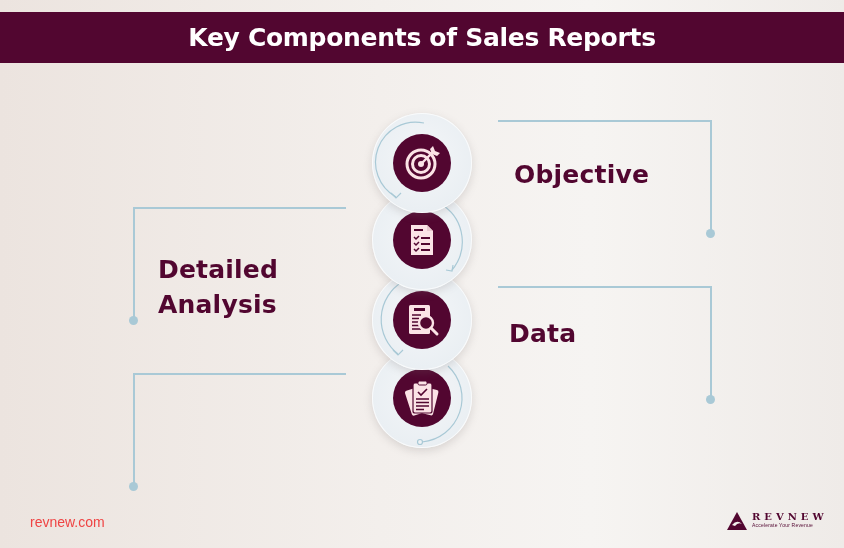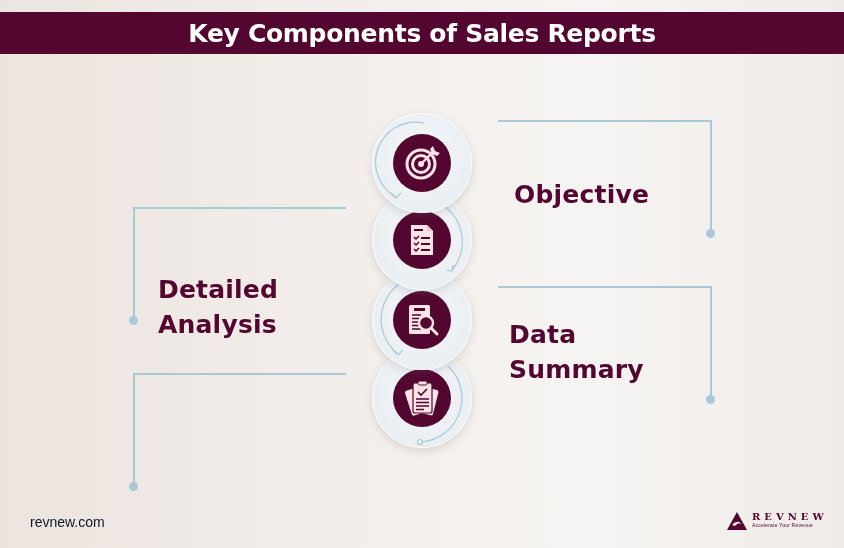--- a/index.html
+++ b/index.html
@@ -1,31 +1,31 @@
 <!DOCTYPE html>
 <html><head>
 <meta charset="utf-8">
 <style>
   html,body{margin:0;padding:0;}
   body{width:844px;height:548px;position:relative;overflow:hidden;
     background:linear-gradient(90deg,#ece4df 0%,#f3efec 45%,#f6f4f2 70%,#efebe8 100%);
     font-family:"Liberation Sans",sans-serif;}
-  .titlebar{position:absolute;left:0;top:12px;width:844px;height:42px;background:#520630;
+  .titlebar{position:absolute;left:0;top:12px;width:844px;height:51px;background:#520630;
     display:flex;align-items:center;justify-content:center;}
   .titlebar span{color:#fff;font-family:"DejaVu Sans",sans-serif;font-size:25px;font-weight:bold;letter-spacing:-0.3px;}
-  .label{position:absolute;color:#520630;font-family:"DejaVu Sans",sans-serif;font-size:25px;font-weight:bold;line-height:35px;letter-spacing:0.2px;margin-top:20px;}
+  .label{position:absolute;color:#520630;font-family:"DejaVu Sans",sans-serif;font-size:25px;font-weight:bold;line-height:35px;letter-spacing:0.2px;}
   .line{position:absolute;background:#a9c9d6;}
   .dot{position:absolute;width:9px;height:9px;border-radius:50%;background:#a9c9d6;}
   .ring{position:absolute;width:100px;height:100px;border-radius:50%;
     background:radial-gradient(circle at 50% 45%,#f4f6f8 0%,#eaeff3 70%,#e1e7ec 100%);
     box-shadow:0 3px 8px rgba(120,110,110,0.22), inset 0 0 0 1px rgba(255,255,255,0.7);}
   .core{position:absolute;left:21px;top:21px;width:58px;height:58px;border-radius:50%;background:#520630;
     display:flex;align-items:center;justify-content:center;}
   .ring svg.arc{position:absolute;left:0;top:0;}
-  .footer-url{position:absolute;left:30px;top:514px;font-size:14px;color:#0f172a;font-family:"Liberation Sans",sans-serif;}
+  .footer-url{position:absolute;left:30px;top:514px;font-size:14px;color:#ef4444;font-family:"Liberation Sans",sans-serif;}
   .logo{position:absolute;left:726px;top:511px;display:flex;align-items:flex-start;}
   .logo .name{font-family:"DejaVu Serif",serif;font-size:10px;color:#520630;letter-spacing:4px;font-weight:bold;line-height:11px;}
   .logo .tag{font-size:5px;color:#520630;line-height:7px;letter-spacing:0.2px;}
 </style>
 </head>
 <body>
 
 <div class="titlebar">
   <span>Key Components of Sales Reports</span>
 </div>
@@ -46,23 +46,22 @@
 <div class="line" style="left:133px;top:373px;width:1.5px;height:113px;"></div>
 <div class="dot" style="left:129px;top:482px;"></div>
 
 <div class="label" style="left:514px;top:157px;">
   <div>Objective</div>
 </div>
 <div class="label" style="left:158px;top:252px;">
   <div>Detailed</div>
   <div>Analysis</div>
 </div>
-<div class="label" style="left:509px;top:297px;">
+<div class="label" style="left:509px;top:316px;">
   <div>Data</div>
-  <div>Summary</div>
 </div>
 <div class="label" style="left:158px;top:410px;">
 </div>
 
 <div class="ring" style="left:372px;top:348px;">
   <svg class="arc" width="100" height="100">
     <path d="M76 18 A44 44 0 0 1 50 94" fill="none" stroke="#a9c9d6" stroke-width="1.2"></path>
     <circle cx="48" cy="94" r="2.5" fill="#eef2f5" stroke="#a9c9d6" stroke-width="1.2"></circle>
   </svg>
   <div class="core">

